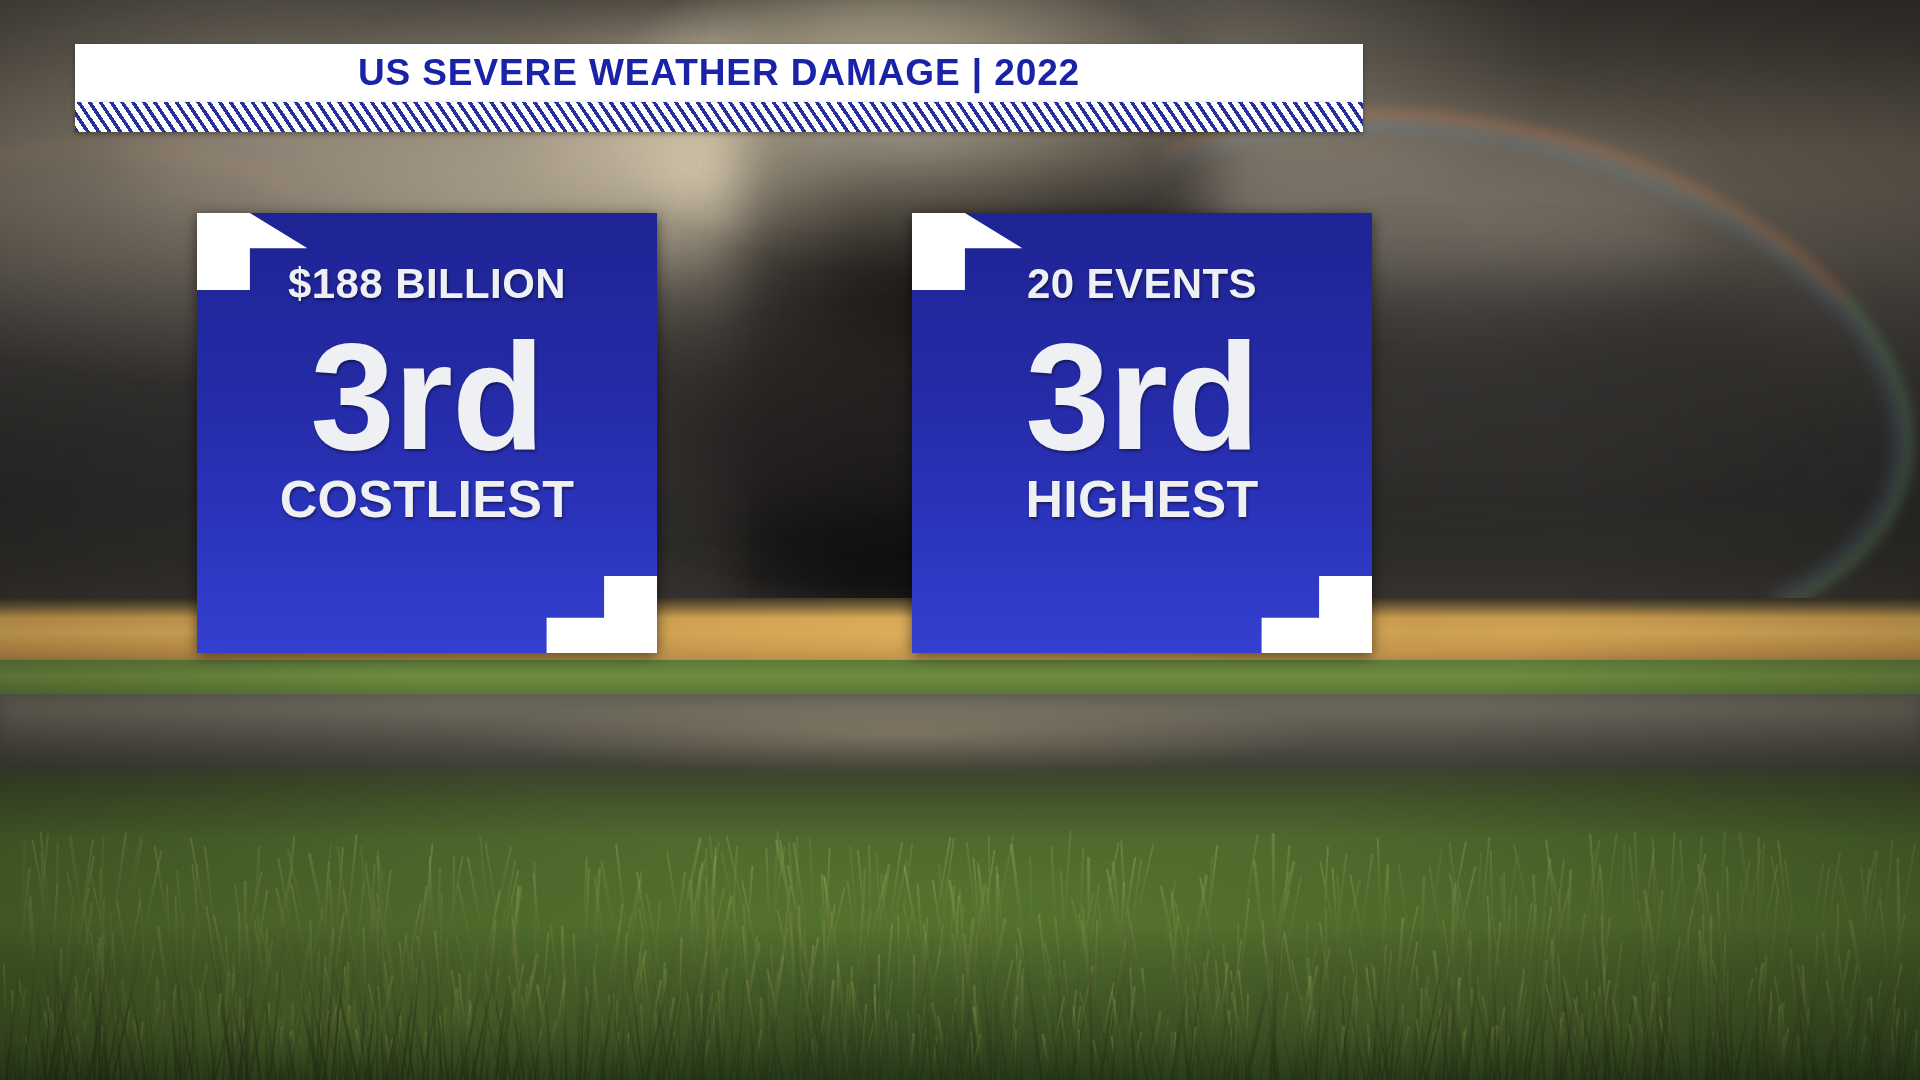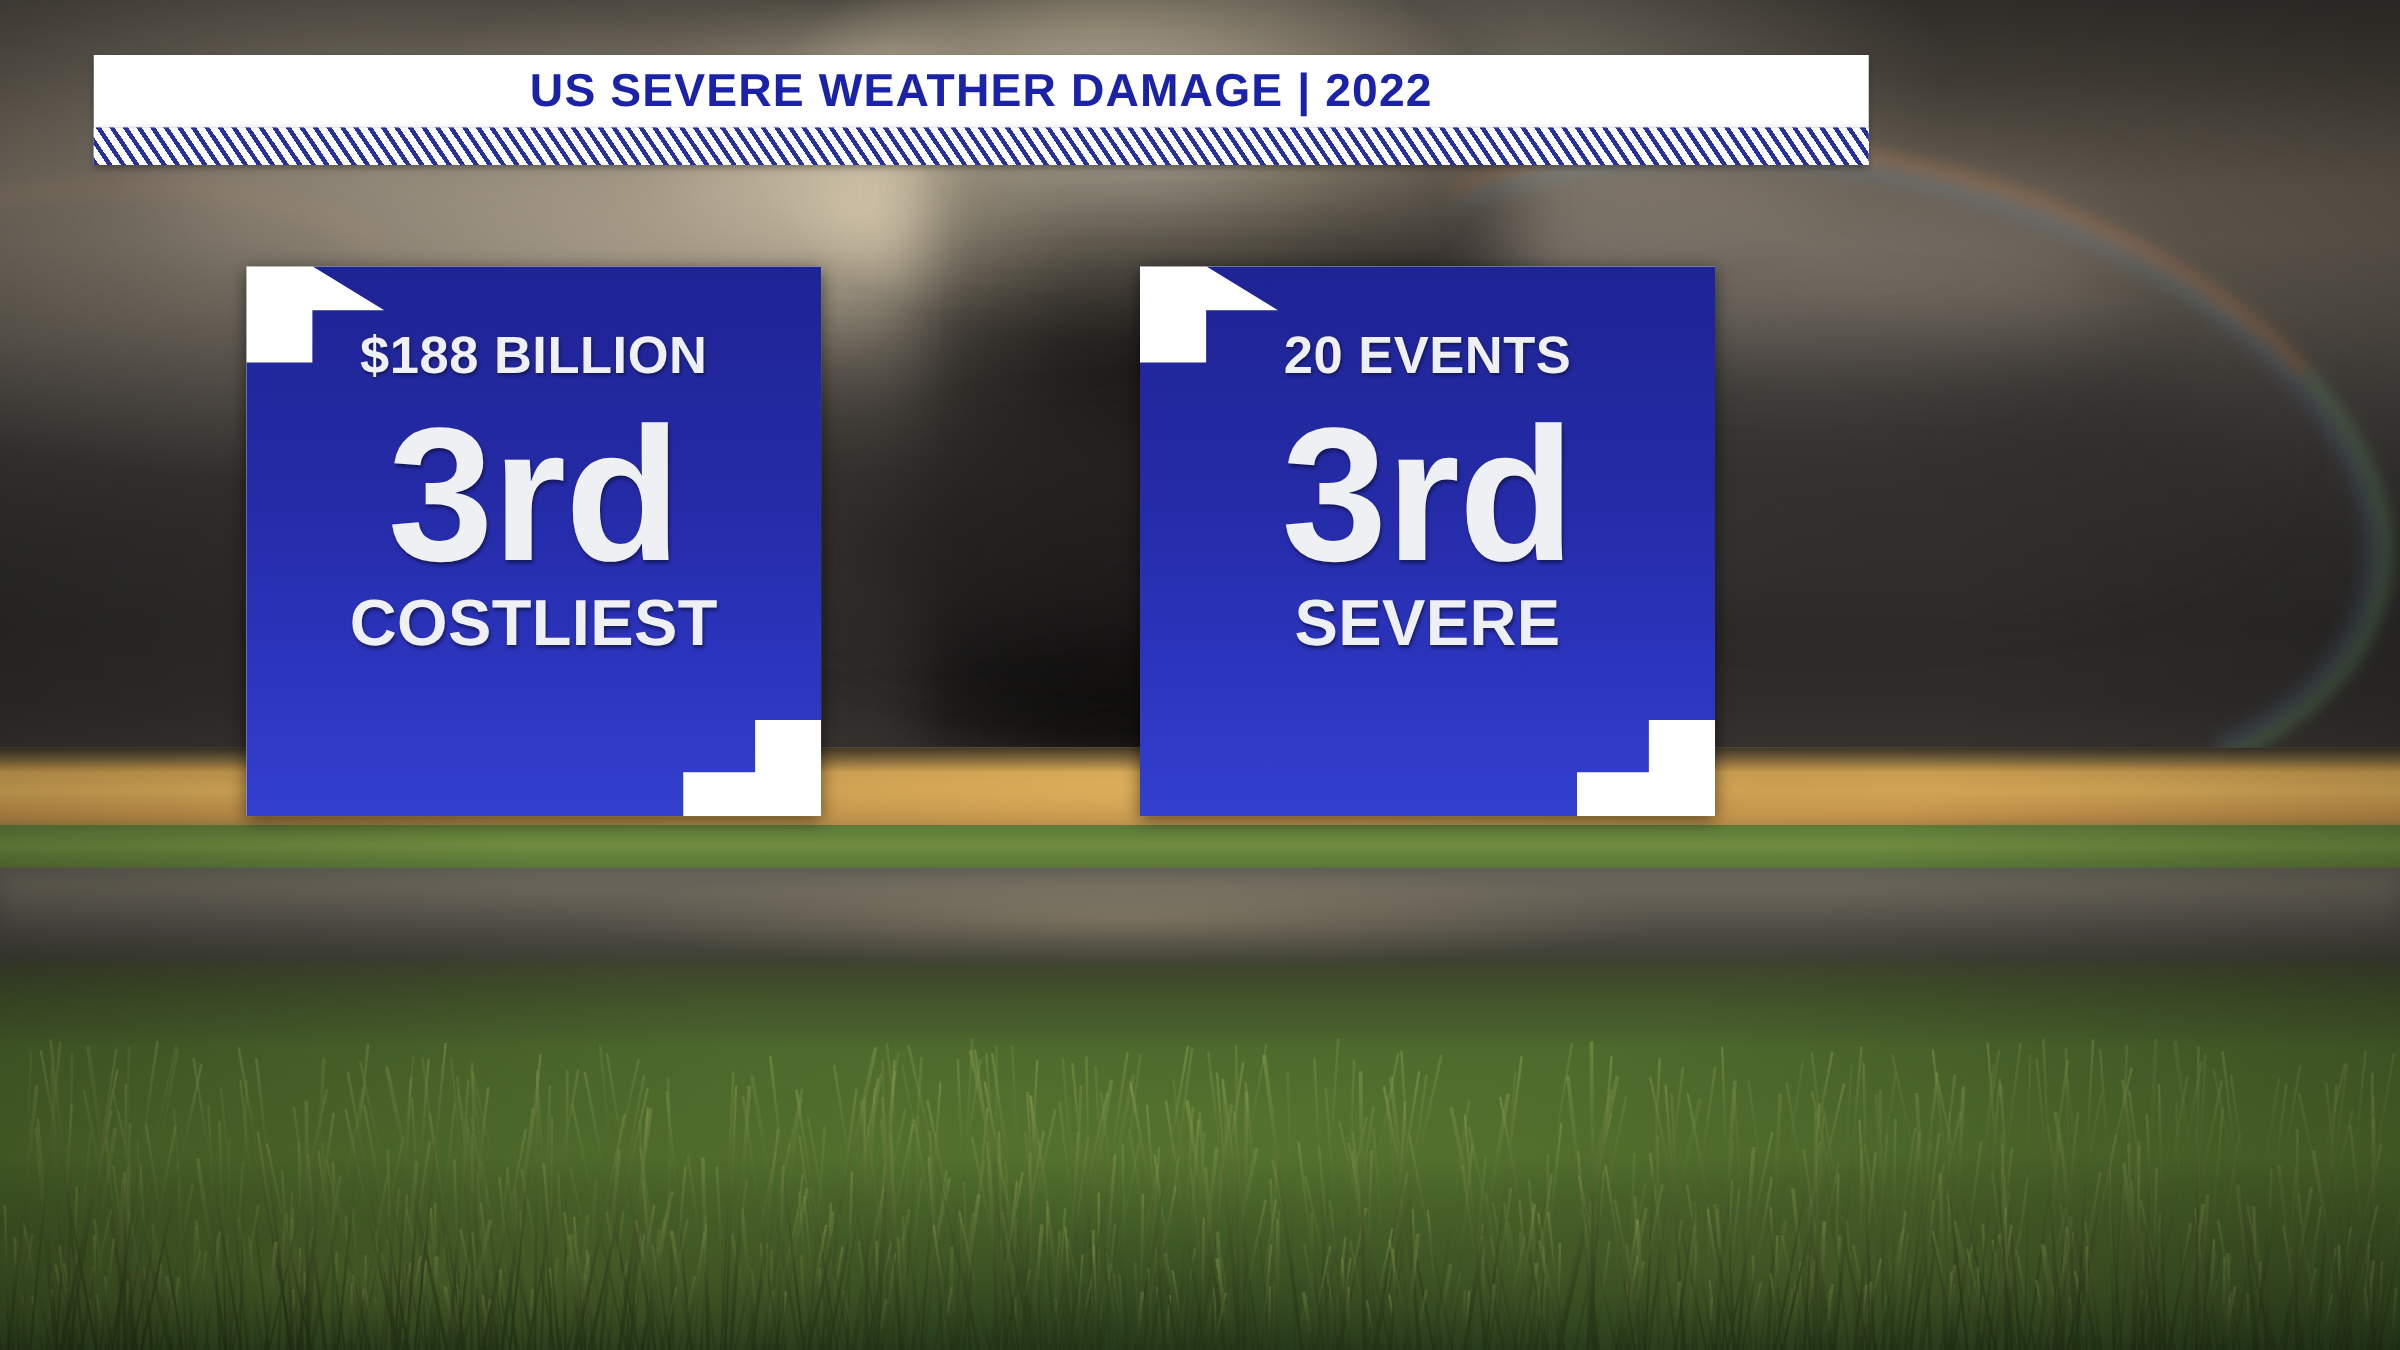--- a/index.html
+++ b/index.html
@@ -147,21 +147,21 @@
     filter:blur(6px);
   }
   
   .vignette {
     position:absolute; inset:0;
     background:radial-gradient(ellipse 1250px 760px at 960px 520px, rgba(0,0,0,0) 48%, rgba(0,0,0,.30) 100%);
     pointer-events:none;
   }
 
   
-  .titlebar-wrap { position:absolute; left:75px; top:44px; width:1420px; }
+  .titlebar-wrap { position:absolute; left:75px; top:44px; width:1288px; }
   .titlebar {
     height:58px;
     background:#ffffff;
     display:flex; align-items:center; justify-content:center;
     box-shadow:0 2px 5px rgba(0,0,0,.35);
   }
   .titlebar h1 {
     font-size:37px;
     font-weight:bold;
     letter-spacing:.9px;
@@ -1174,17 +1174,17 @@
       <div class="sub">COSTLIEST</div>
     </div>
   </div>
 
   <div class="panel" id="panel-right">
     <div class="plate"></div>
     <div class="blue"></div>
     <div class="content">
       <div class="kicker">20 EVENTS</div>
       <div class="rank">3rd</div>
-      <div class="sub">SEVERE</div>
+      <div class="sub">HIGHEST</div>
     </div>
   </div>
 
 </div>
 
 </body></html>

